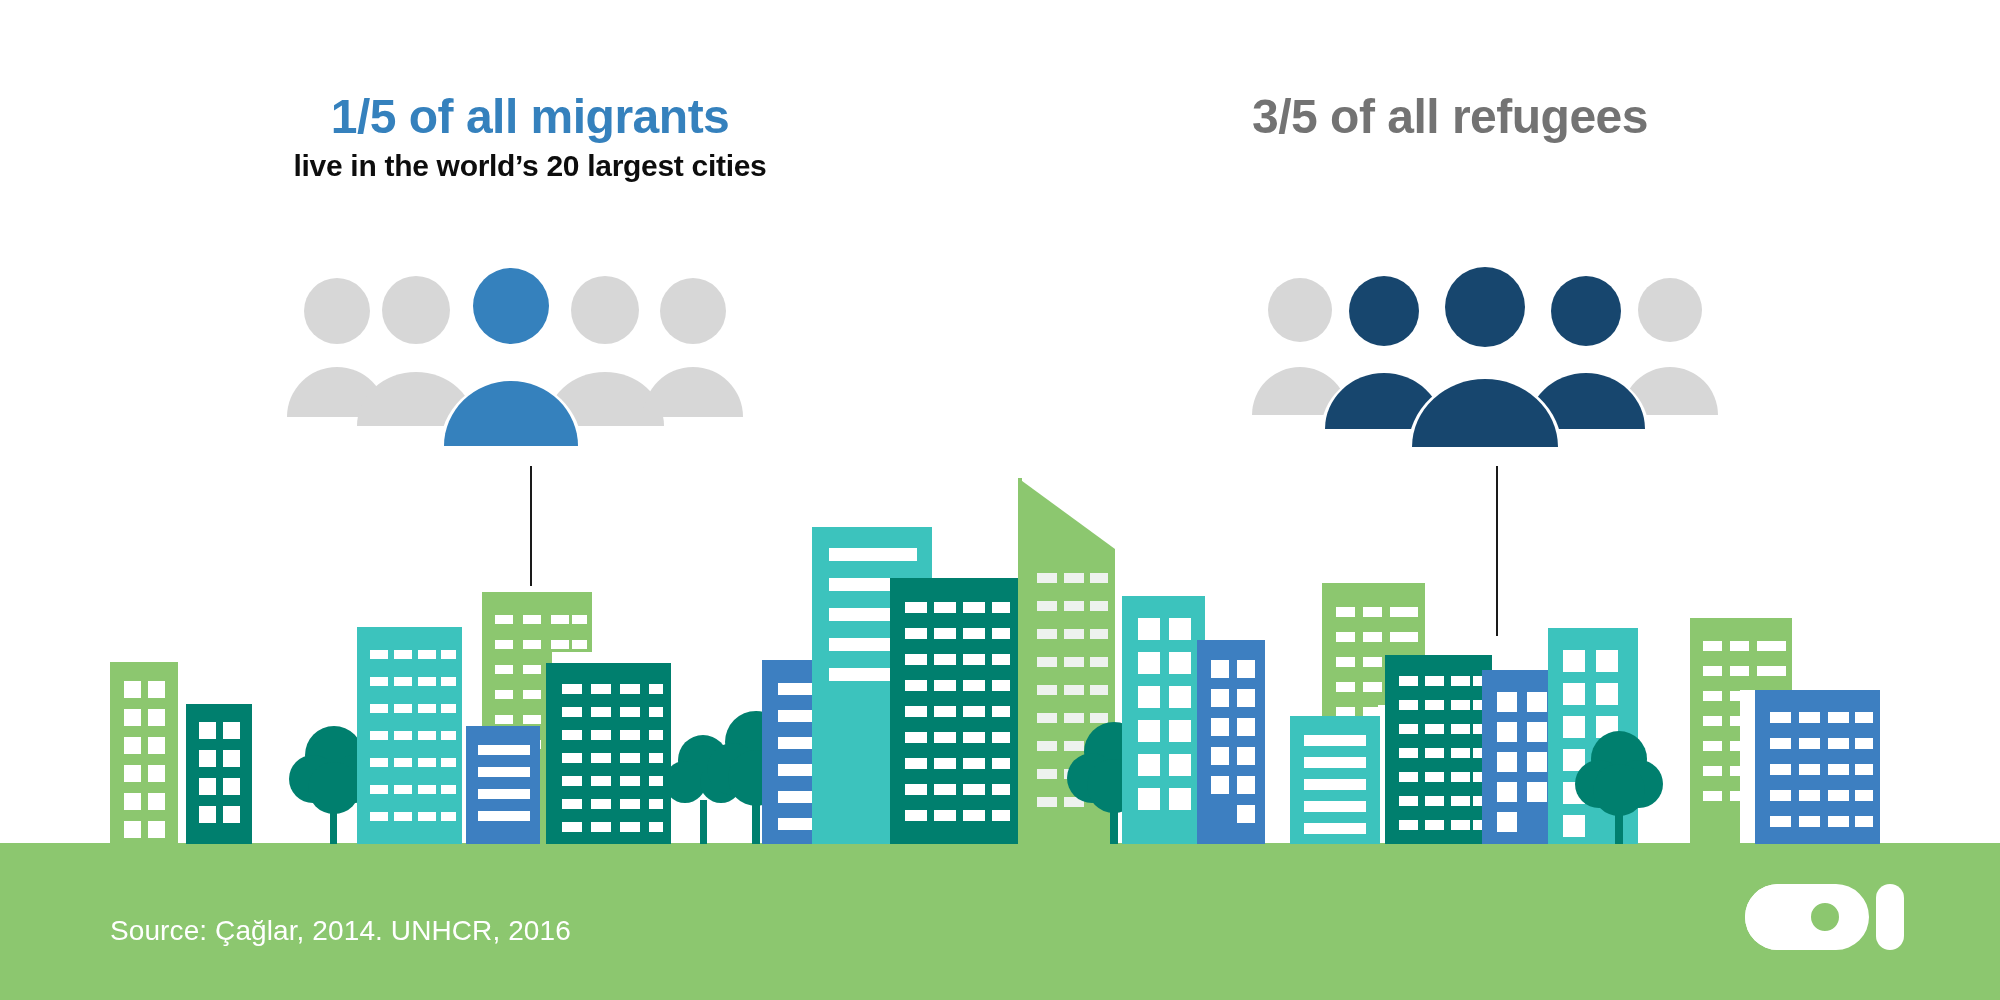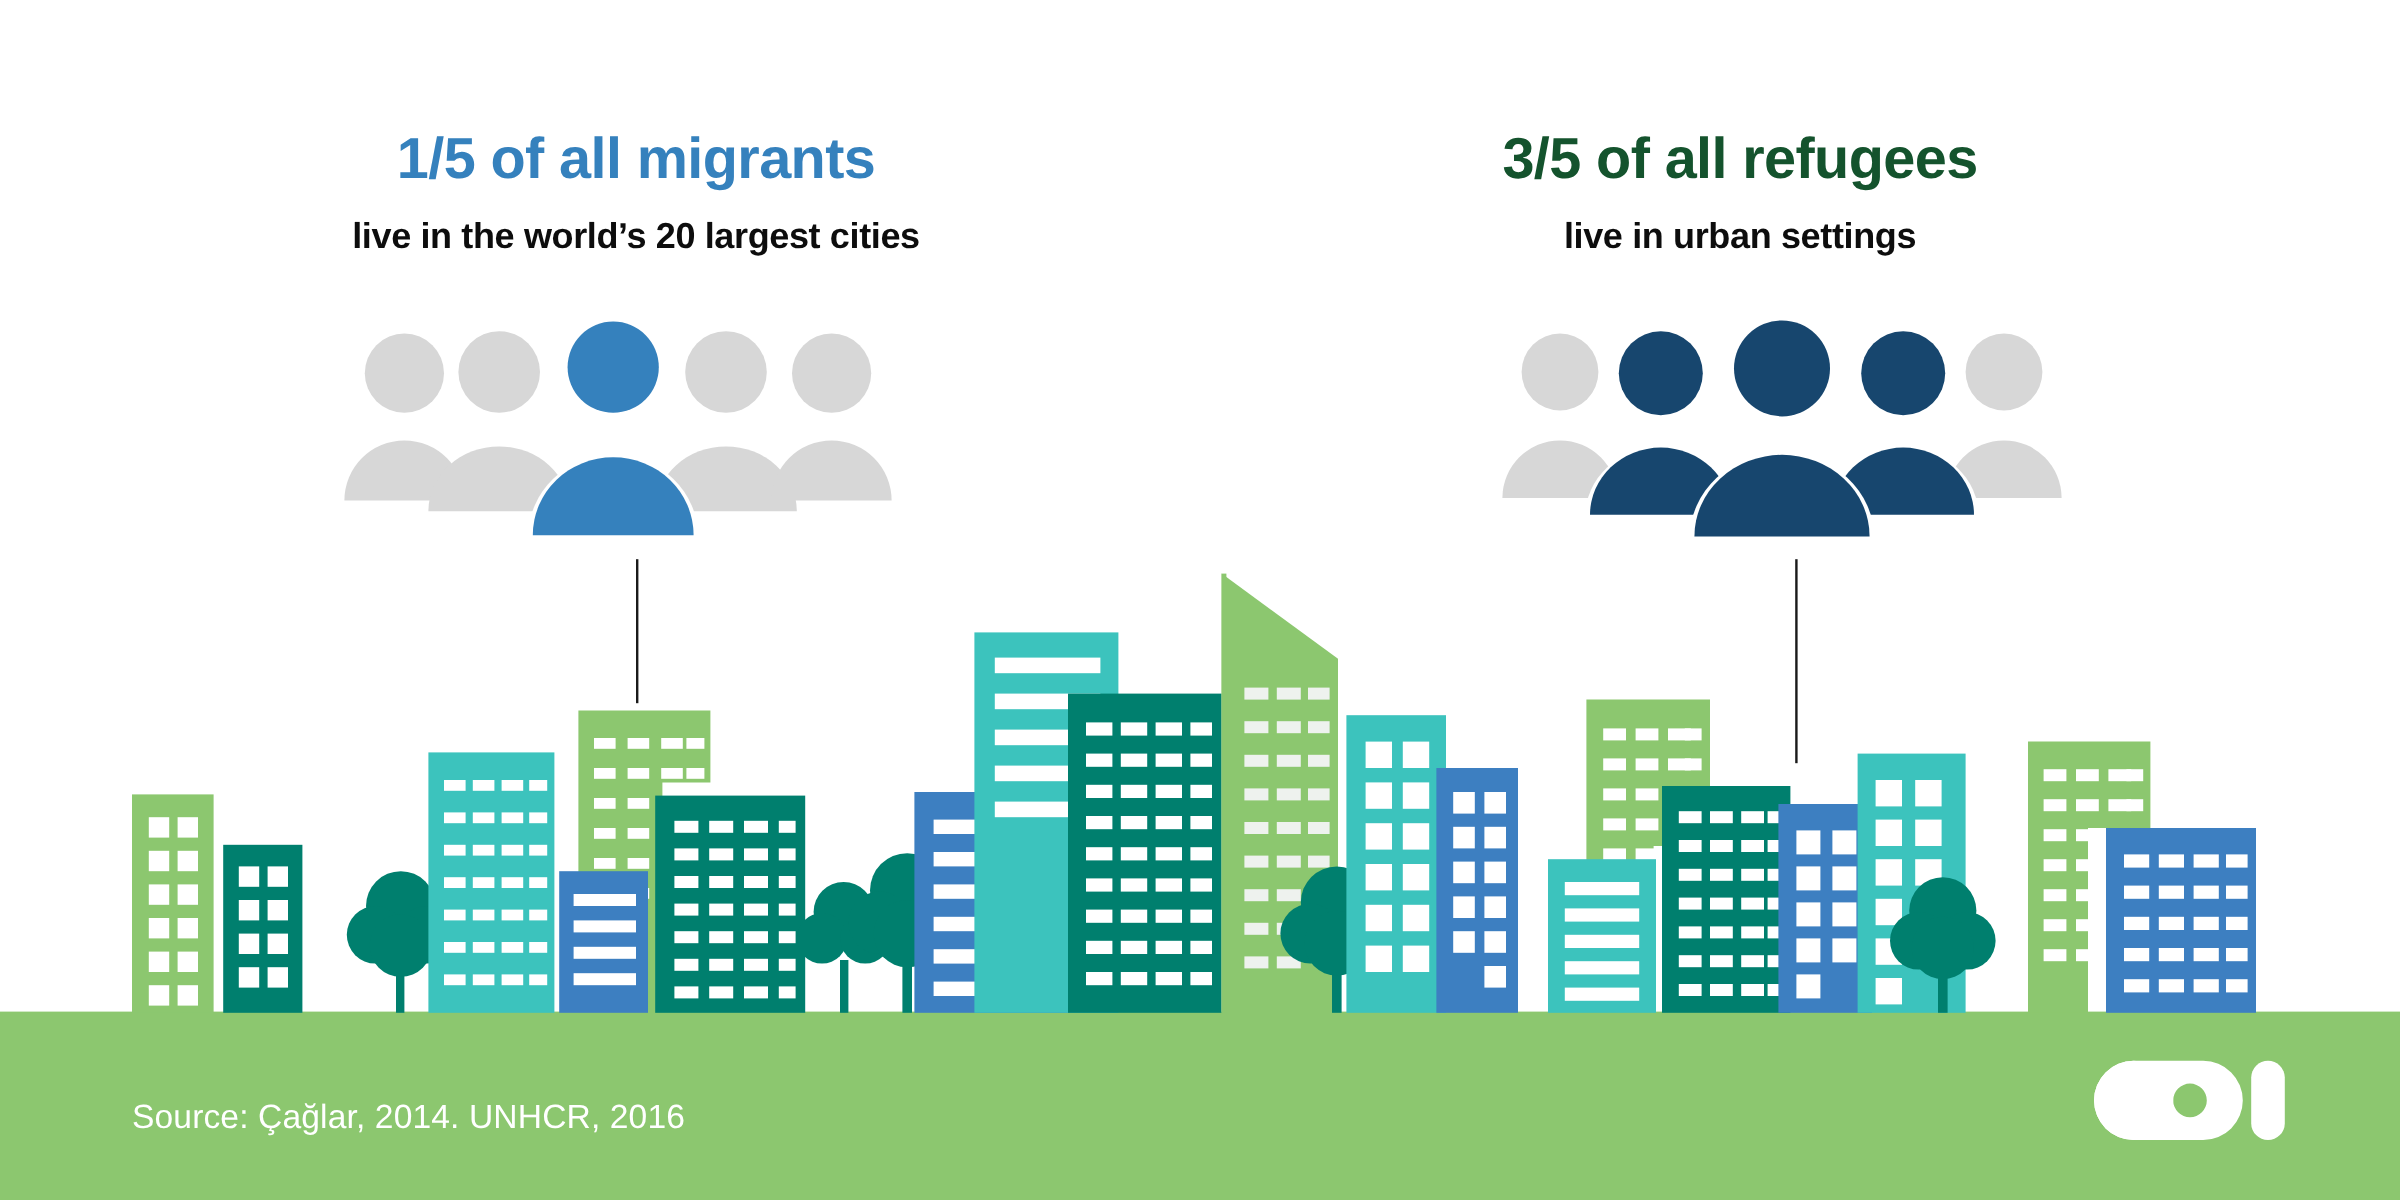--- a/index.html
+++ b/index.html
@@ -26,21 +26,21 @@
     width: 820px;
   }
   #stat-migrants { left: 120px; top: 92px; }
   #stat-refugees { left: 1040px; top: 92px; }
 
   .stat-headline {
     font-size: 48px;
     font-weight: bold;
     letter-spacing: -0.5px;
     line-height: 1.06;
-    margin: 16px;
+    margin: 0;
   }
   .stat-sub {
     font-size: 30px;
     font-weight: bold;
     color: #0d0d0d;
     line-height: 1.12;
     margin: 0;
     padding-top: 6px;
     letter-spacing: -0.3px;
   }
@@ -562,22 +562,21 @@
 
   <div class="connector" id="connector-left" style="background: rgb(26, 26, 26);"></div>
   <div class="connector" id="connector-right" style="background: rgb(26, 26, 26);"></div>
 
   <div class="stat-block" id="stat-migrants">
     <div class="stat-headline" style="color: rgb(53, 129, 189);">1/5 of all migrants</div>
     <div class="stat-sub" style="color: rgb(13, 13, 13);">live in the world’s 20 largest cities</div>
   </div>
 
   <div class="stat-block" id="stat-refugees">
-    <div class="stat-headline" style="color: #14532d;">3/5 of all refugees</div>
-    <div class="stat-sub" style="color: rgb(13, 13, 13);">live in urban settings</div>
+    <div class="stat-headline" style="color: #737373;">3/5 of all refugees</div>
   </div>
 
   <svg class="people-group" id="people-migrants" width="500" height="205" viewBox="0 0 500 205" xmlns="http://www.w3.org/2000/svg">
 
     <g>
       <circle cx="62" cy="46" r="33" fill="#d7d7d7"></circle>
       <path d="M12 152 a50 50 0 0 1 100 0 Z" fill="#d7d7d7"></path>
     </g>
     <g>
       <circle cx="141" cy="45" r="34" fill="#d7d7d7"></circle>

